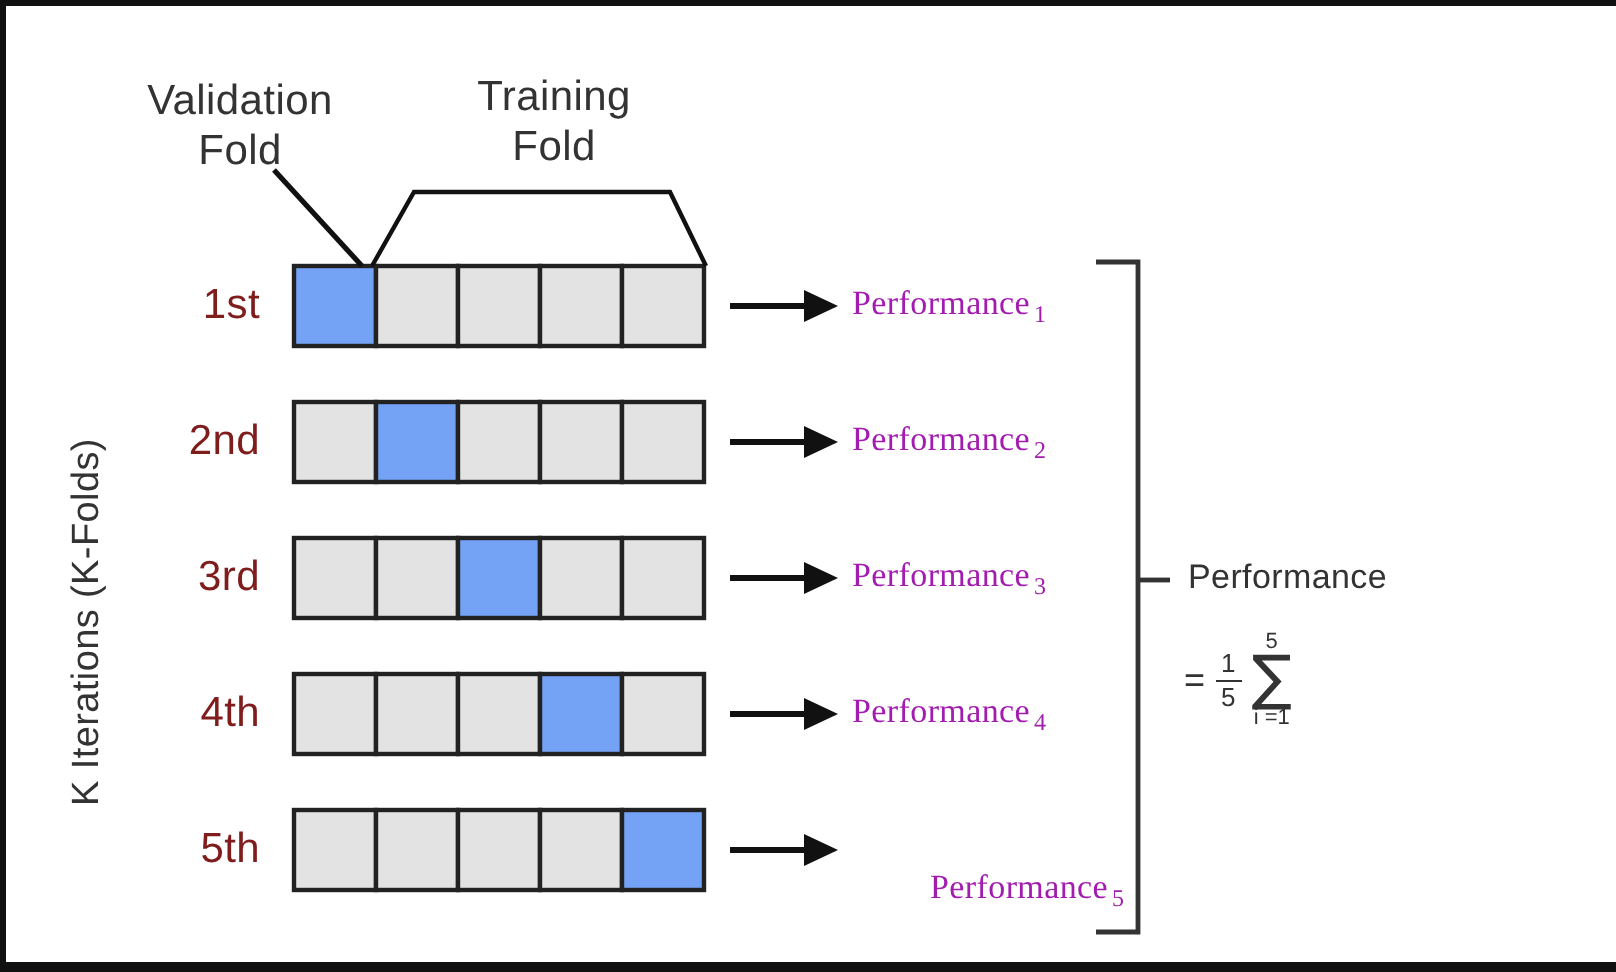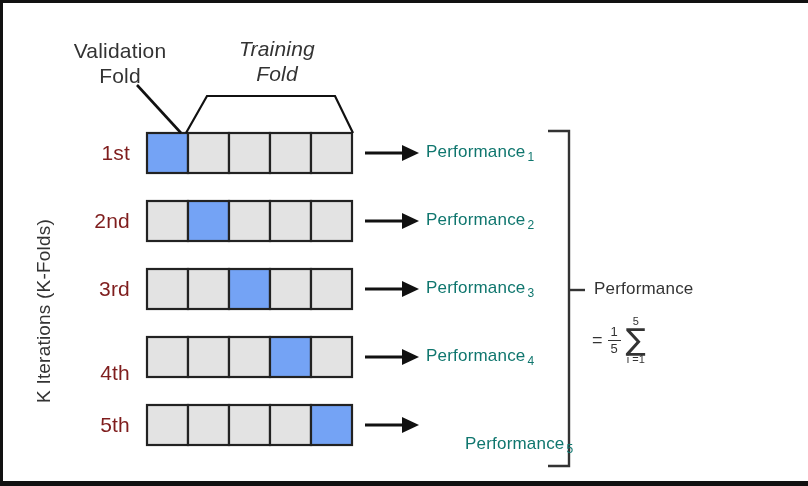--- a/index.html
+++ b/index.html
@@ -38,38 +38,39 @@
   .hdr {
     position: absolute;
     text-align: center;
     font-size: 21px;
     line-height: 25px;
     color: #333333;
     white-space: pre-line;
     letter-spacing: 0.2px;
   }
   #hdr-validation { left: 56px;  top: 38px; width: 128px; }
-  #hdr-training   { left: 212px; top: 36px; width: 130px; font-style: italic; }
+  #hdr-training   { left: 212px; top: 36px; width: 130px; }
 
   .row-label {
     position: absolute;
     font-size: 21px;
     text-align: right;
     width: 64px;
     color: #7f1d1d;
     letter-spacing: 0.2px;
   }
 
   .perf-label {
     position: absolute;
     left: 426px;
     font-size: 17px;
-    color: #0f766e;
+    color: #a21caf;
     white-space: nowrap;
     letter-spacing: 0.2px;
+    font-family: Liberation Serif, serif;
   }
   .perf-label .sub {
     font-size: 12px;
     vertical-align: sub;
     padding-left: 2px;
   }
 
   .y-axis-label {
     position: absolute;
     left: -86px;
@@ -230,21 +231,21 @@
         <polygon points="402,349 419,357 402,365" fill="#111111"></polygon>
         <line x1="365" y1="425" x2="402" y2="425" stroke="#111111" stroke-width="3"></line>
         <polygon points="402,417 419,425 402,433" fill="#111111"></polygon>
       </g>
   </svg>
 
   <div id="row-labels">
       <div class="row-label" style="left: 66px; top: 141px;">1st</div>
       <div class="row-label" style="left: 66px; top: 209px;">2nd</div>
       <div class="row-label" style="left: 66px; top: 277px;">3rd</div>
-      <div class="row-label" style="left: 66px; top: 345px; margin-top: 16px;">4th</div>
+      <div class="row-label" style="left: 66px; top: 345px;">4th</div>
       <div class="row-label" style="left: 66px; top: 413px;">5th</div>
     </div>
   <div id="perf-labels">
       <div class="perf-label" style="top: 142px;"><span>Performance</span><span class="sub">1</span></div>
       <div class="perf-label" style="top: 210px;"><span>Performance</span><span class="sub">2</span></div>
       <div class="perf-label" style="top: 278px;"><span>Performance</span><span class="sub">3</span></div>
       <div class="perf-label" style="top: 346px;"><span>Performance</span><span class="sub">4</span></div>
       <div class="perf-label" style="top: 434px; margin-left: 39px;"><span>Performance</span><span class="sub">5</span></div>
     </div>
 

